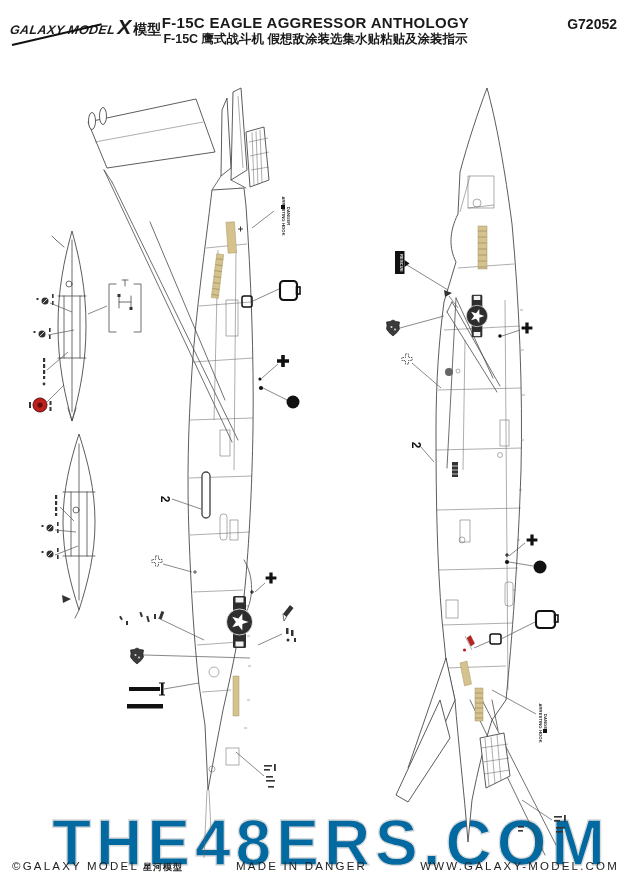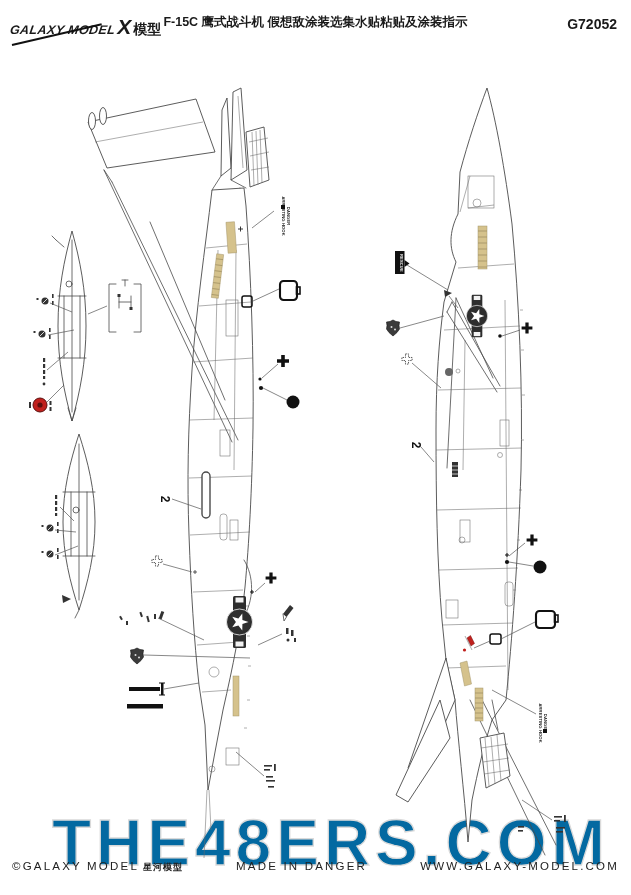--- a/index.html
+++ b/index.html
@@ -57,20 +57,21 @@
 
   <div class="watermark">THE48ERS.COM</div>
 
   <div class="logo">
     <span class="logo-en">GALAXY MODEL</span>
     <span class="logo-x">X</span>
     <span class="logo-cn">模型</span>
   </div>
   <div class="logo-swoosh"></div>
   <div class="title-block">
+    <div class="title">F-15C EAGLE AGGRESSOR ANTHOLOGY</div>
     <div class="subtitle">F-15C 鹰式战斗机 假想敌涂装选集水贴粘贴及涂装指示</div>
   </div>
   <div class="code">G72052</div>
 
   <svg class="art" width="631" height="895" viewBox="0 0 631 895">
 
     <g>
       <path class="fillw" d="M72,231 C80,260 86,290 86,326 C86,362 80,392 72,421 C64,392 58,362 58,326 C58,290 64,260 72,231 Z"></path>
       <path class="ln" d="M58,296 L86,296 M58,358 L86,358 M64,296 L64,358 M80,296 L80,358 M72,240 L72,412"></path>
       <circle class="ln" cx="69" cy="284" r="3"></circle>

